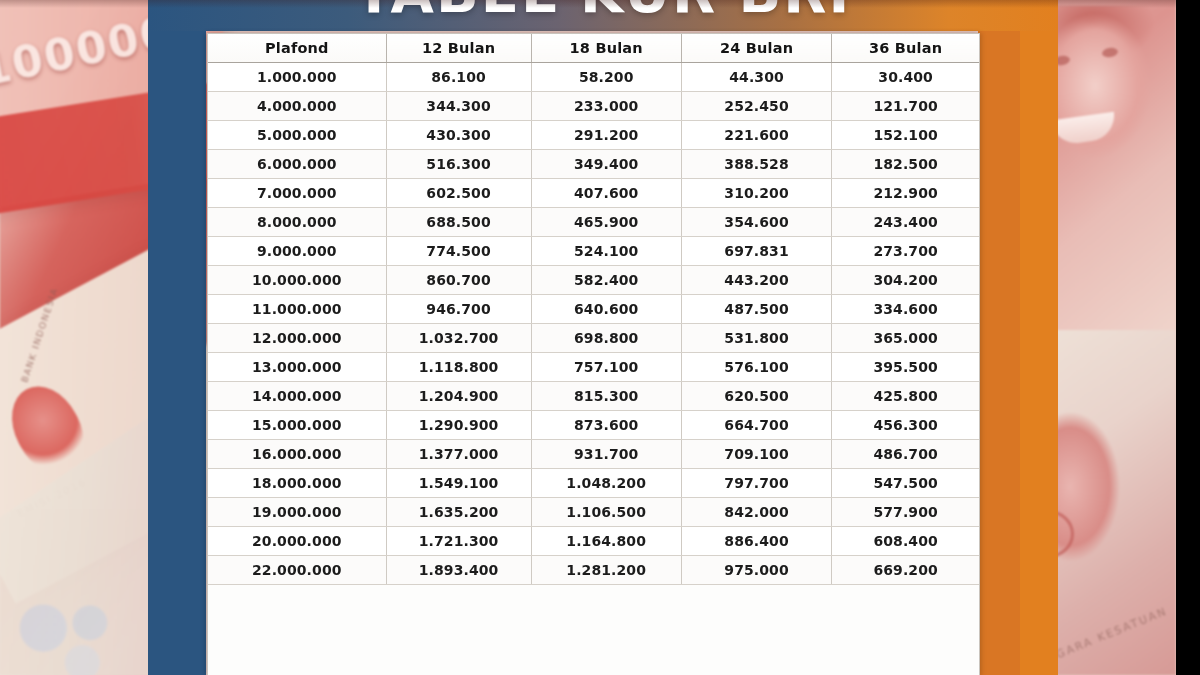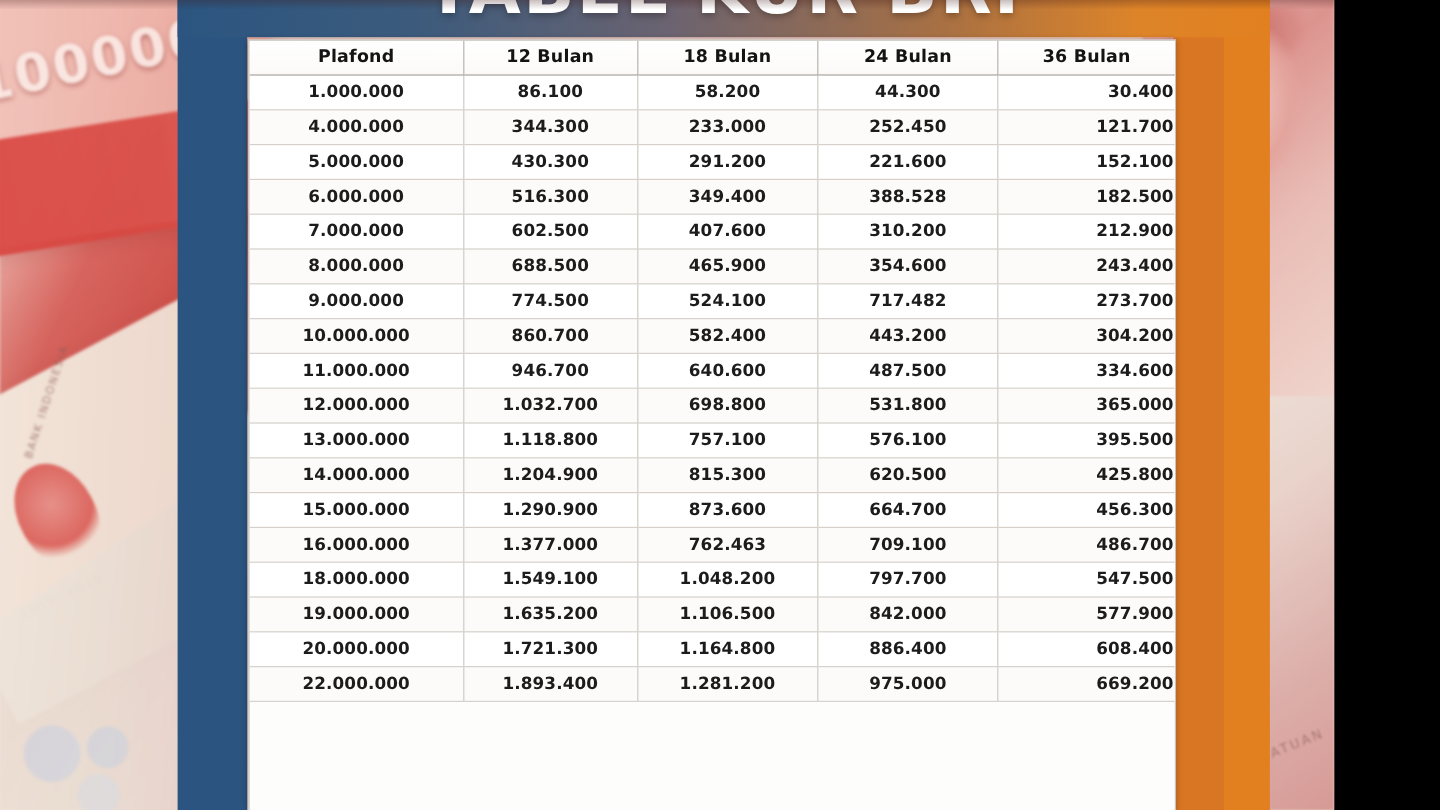--- a/index.html
+++ b/index.html
@@ -6,25 +6,24 @@
     margin: 0;
     padding: 0;
     width: 1200px;
     height: 675px;
     overflow: hidden;
     background: #000;
   }
 
   #stage {
     position: relative;
-    width: 1080px;
+    width: 1176px;
     height: 675px;
     overflow: hidden;
     font-family: "Liberation Sans", sans-serif;
-    padding-left: 32px;
   }
 
   
   .bg-photo {
     position: absolute;
     inset: 0;
     background: #e8c8c0;
   }
 
   
@@ -276,21 +275,21 @@
     height: 26px;
     font-size: 14px;
     font-weight: 700;
     color: #1c1c1c;
     text-align: center;
     background: #ffffff;
     border-right: 1px solid #cfcac3;
     border-bottom: 1px solid #d6d1ca;
     letter-spacing: .1px;
   }
-  table.kur td:last-child { border-right: none; text-align: right; }
+  table.kur td:last-child { border-right: none; }
   table.kur tr:nth-child(even) td { background: #fcfbfa; }
 
   
   .top-shade {
     position: absolute;
     left: 0; top: 0; width: 1200px; height: 8px;
     background: linear-gradient(180deg, rgba(60,20,18,0.28), rgba(60,20,18,0));
     pointer-events: none;
   }
 </style>
@@ -398,21 +397,21 @@
             <td>8.000.000</td>
             <td>688.500</td>
             <td>465.900</td>
             <td>354.600</td>
             <td>243.400</td>
           </tr>
           <tr>
             <td>9.000.000</td>
             <td>774.500</td>
             <td>524.100</td>
-            <td>717.482</td>
+            <td>697.831</td>
             <td>273.700</td>
           </tr>
           <tr>
             <td>10.000.000</td>
             <td>860.700</td>
             <td>582.400</td>
             <td>443.200</td>
             <td>304.200</td>
           </tr>
           <tr>
@@ -446,21 +445,21 @@
           <tr>
             <td>15.000.000</td>
             <td>1.290.900</td>
             <td>873.600</td>
             <td>664.700</td>
             <td>456.300</td>
           </tr>
           <tr>
             <td>16.000.000</td>
             <td>1.377.000</td>
-            <td>762.463</td>
+            <td>931.700</td>
             <td>709.100</td>
             <td>486.700</td>
           </tr>
           <tr>
             <td>18.000.000</td>
             <td>1.549.100</td>
             <td>1.048.200</td>
             <td>797.700</td>
             <td>547.500</td>
           </tr>

